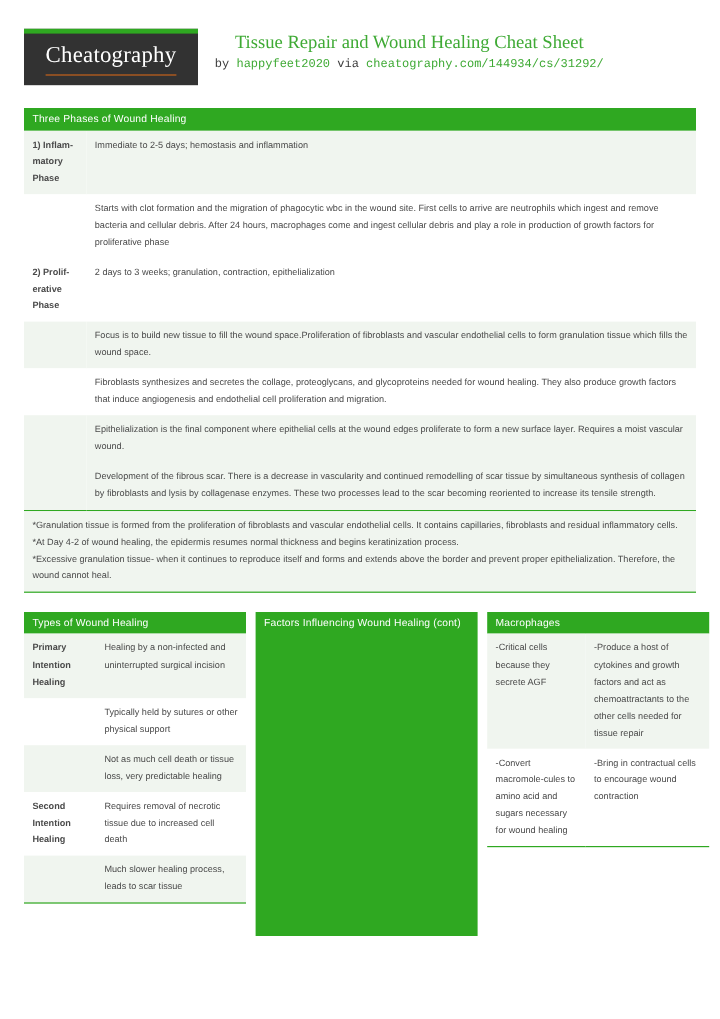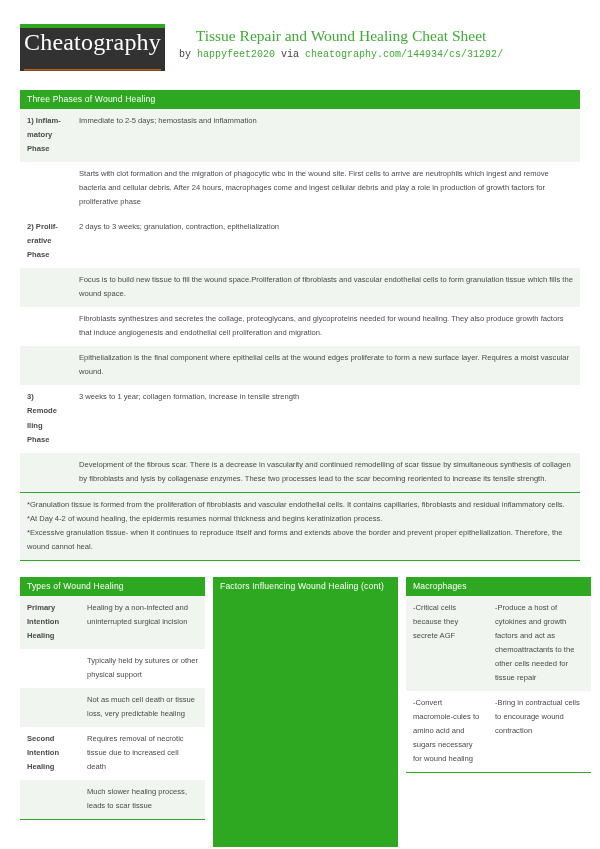--- a/index.html
+++ b/index.html
@@ -33,25 +33,25 @@
     background: #323232;
     border-top: 4px solid #2fa821;
     display: flex;
     align-items: center;
     justify-content: center;
     flex: 0 0 145px;
   }
 
   .logo-text {
     font-family: "Liberation Serif", serif;
-    font-size: 24px;
+    font-size: 19px;
     color: #ffffff;
     letter-spacing: 0.2px;
     position: relative;
-    padding-bottom: 15px;
+    padding-bottom: 5px;
     background-image: linear-gradient(to right, #c4611a, #c4611a);
     background-repeat: no-repeat;
     background-size: 100% 1.5px;
     background-position: 0 100%;
   }
 
   .title-block {
     margin-left: 14px;
     padding-top: 3px;
     text-align: center;
@@ -189,24 +189,20 @@
           <td class="key"></td>
           <td>Focus is to build new tissue to fill the wound space.Proliferation of fibroblasts and vascular endothelial cells to form granulation tissue which fills the wound space.</td>
         </tr>
         <tr class="even">
           <td class="key"></td>
           <td>Fibroblasts synthesizes and secretes the collage, proteoglycans, and glycoproteins needed for wound healing. They also produce growth factors that induce angiogenesis and endothelial cell proliferation and migration.</td>
         </tr>
         <tr class="odd">
           <td class="key"></td>
           <td>Epithelialization is the final component where epithelial cells at the wound edges proliferate to form a new surface layer. Requires a moist vascular wound.</td>
-        </tr>
-        <tr class="even">
-          <td class="key">3) Remode lling Phase</td>
-          <td>3 weeks to 1 year; collagen formation, increase in tensile strength</td>
         </tr>
         <tr class="odd">
           <td class="key"></td>
           <td>Development of the fibrous scar. There is a decrease in vascularity and continued remodelling of scar tissue by simultaneous synthesis of collagen by fibroblasts and lysis by collagenase enzymes. These two processes lead to the scar becoming reoriented to increase its tensile strength.</td>
         </tr>
       </tbody>
     </table>
   </div>
 
   <div class="notes">

